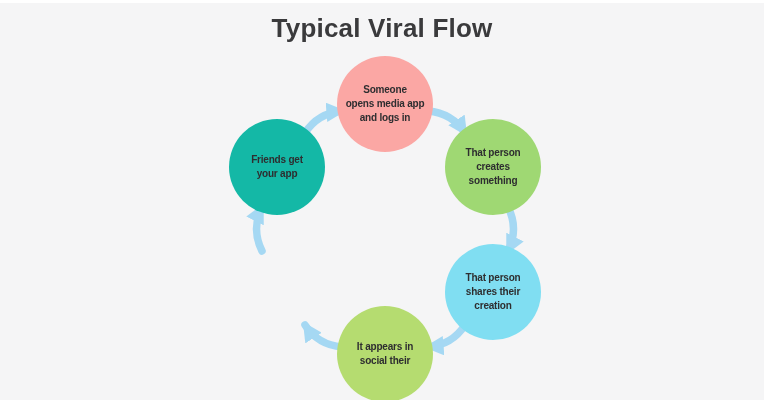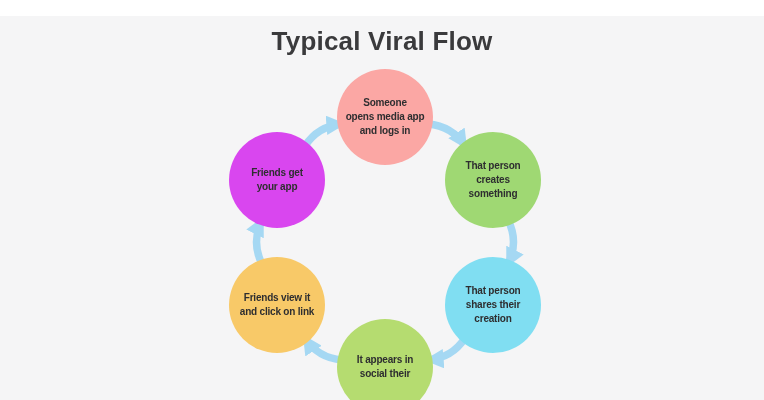--- a/index.html
+++ b/index.html
@@ -5,21 +5,21 @@
   html, body { margin: 0; padding: 0; }
   body {
     width: 764px; height: 400px; overflow: hidden;
     font-family: "Liberation Sans", sans-serif;
   }
   .canvas {
     position: relative; width: 764px; height: 400px;
     background: #f5f5f6;
   }
   .page-title {
-    margin: 16px; padding-top: 10px;
+    margin: 3px; padding-top: 10px;
     text-align: center;
     font-size: 26px; font-weight: 700;
     letter-spacing: 0.2px;
     color: #3a3a3c;
   }
   .diagram { position: absolute; left: 0; top: 0; width: 764px; height: 400px; }
   .arrows { position: absolute; left: 0; top: 0; }
   .arrow-path { fill: none; stroke-width: 7.5; stroke-linecap: round; }
   .node {
     position: absolute; width: 96px; height: 96px;
@@ -66,18 +66,16 @@
 opens media app
 and logs in</div>
     <div class="node n1" style="background: rgb(159, 216, 115); color: rgb(46, 46, 48);">That person
 creates
 something</div>
     <div class="node n2" style="background: rgb(128, 222, 242); color: rgb(46, 46, 48);">That person
 shares their
 creation</div>
     <div class="node n3" style="background: rgb(181, 220, 112); color: rgb(46, 46, 48);">It appears in
 social their</div>
-    <div class="node n4" style="background: rgb(248, 201, 104); color: rgb(46, 46, 48);">Friends view it
-and click on link</div>
-    <div class="node n5" style="background: #d946ef; color: rgb(46, 46, 48);">Friends get
+    <div class="node n5" style="background: #14b8a6; color: rgb(46, 46, 48);">Friends get
 your app</div>
   </div>
 </div>
 
 </body></html>

